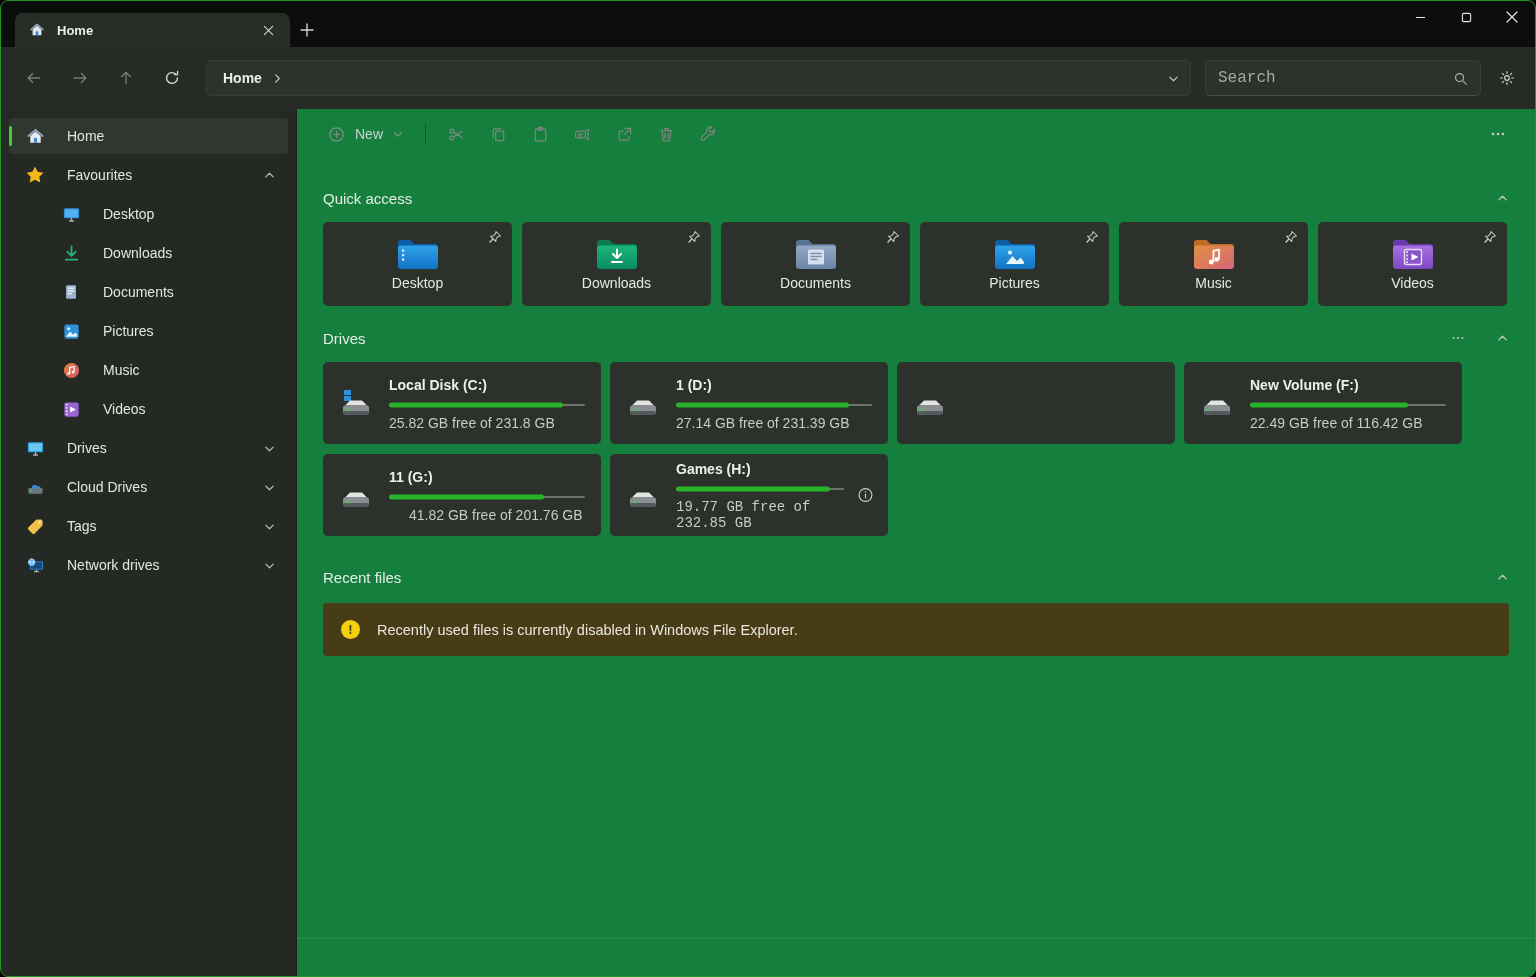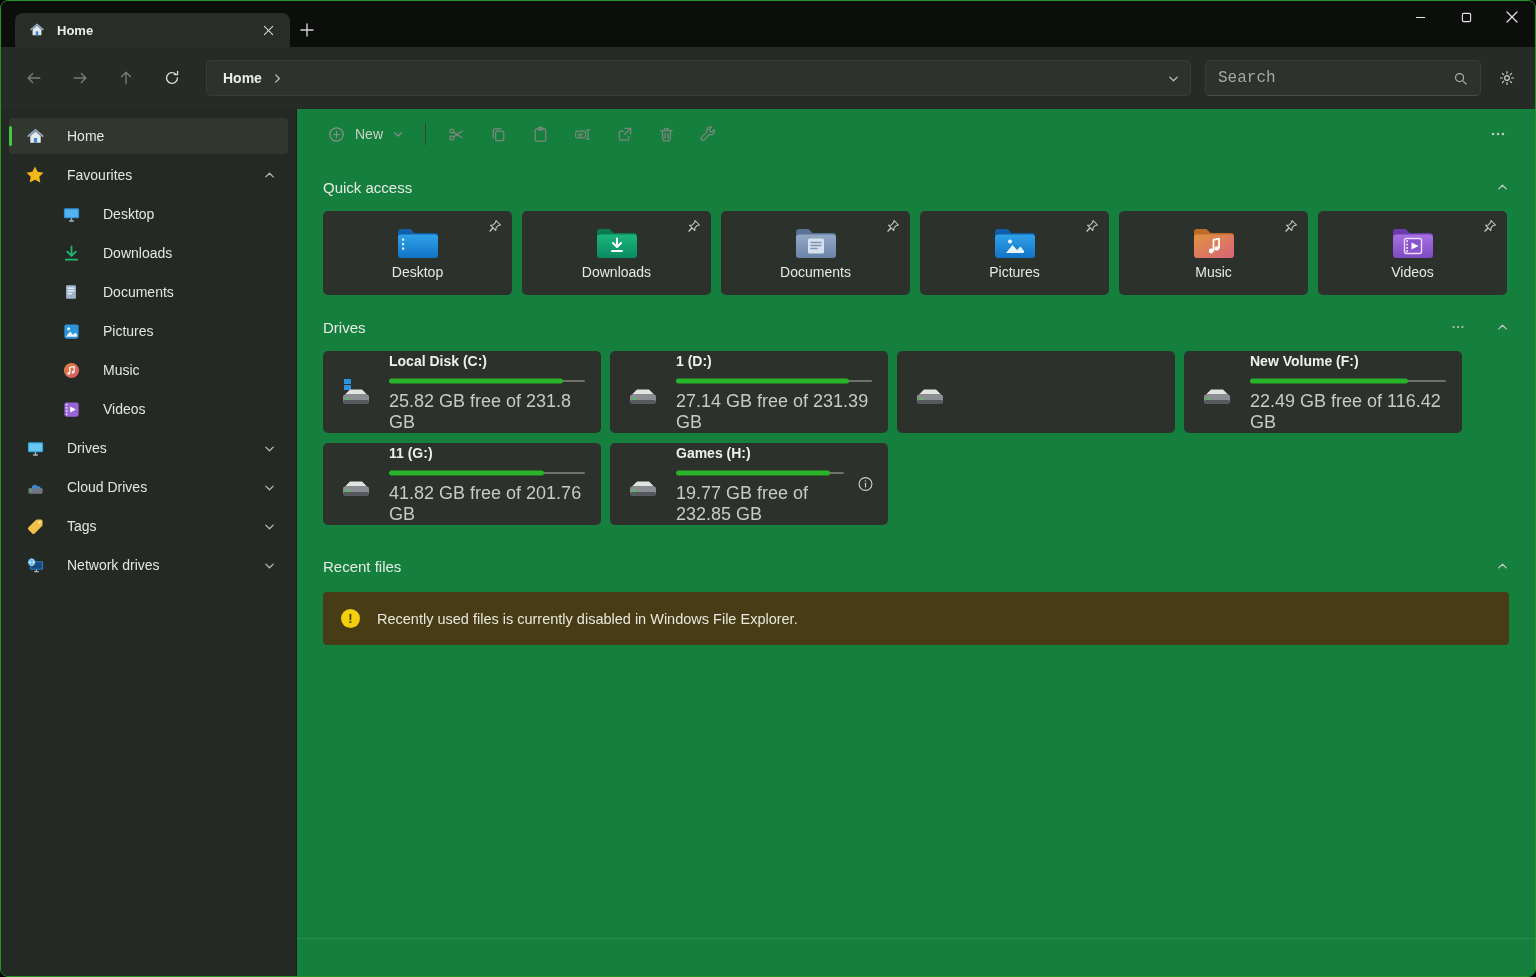--- a/index.html
+++ b/index.html
@@ -53,41 +53,41 @@
   .content { flex:1; display:flex; flex-direction:column; background:#15803d; min-width:0; }
   .toolbar { height:50px; display:flex; align-items:center; padding:0 16px 0 18px; flex-shrink:0; }
   .new-btn { height:34px; display:flex; align-items:center; gap:9px; padding:0 12px; border-radius:4px; color:#888e88; }
   .new-label { font-size:14px; color:#cf d3cf; color:#ccd0cc; }
   .tb-divider { width:1px; height:22px; background:#3b403b; margin:0 9px; }
   .tb-btn { width:42px; height:36px; display:flex; align-items:center; justify-content:center;
             border-radius:4px; color:#7f857f; }
   .tb-more { margin-left:auto; color:#c9cdc9; }
 
   .scrollarea { flex:1; padding:0 26px; overflow:hidden; }
-  .sec-header { display:flex; align-items:center; margin-top:17px; height:22px; }
+  .sec-header { display:flex; align-items:center; margin-top:28px; height:22px; }
   .sec-title { font-size:15px; color:#e9ebe8; }
   .sec-right { margin-left:auto; display:flex; align-items:center; gap:30px; color:#c2c6c2; }
   .sec-chev, .sec-dots { display:flex; align-items:center; }
 
   .tiles-row { display:flex; gap:10px; margin-top:13px; }
   .qa-tile { width:189px; height:84px; background:#2c312c; border-radius:5px; position:relative;
              display:flex; flex-direction:column; align-items:center; }
   .qa-icon { margin-top:11px; height:40px; display:flex; align-items:center; }
   .qa-label { font-size:14px; color:#e7e9e6; margin-top:2px; }
   .pin { position:absolute; top:8px; right:10px; color:#c6cac6; }
 
   .drives-wrap { width:1140px; display:flex; flex-wrap:wrap; gap:10px 9px; margin-top:13px; }
   .drive-tile { width:278px; height:82px; background:#2c312c; border-radius:5px; position:relative;
                 display:flex; align-items:center; padding:0 16px 0 14px; gap:14px; }
   .drive-body { flex:1; min-width:0; }
   .drive-name { font-size:14px; font-weight:bold; color:#eef0ee; }
   .drive-bar { position:relative; height:6px; margin:8px 0 7px; }
   .bar-track { position:absolute; left:0; right:0; top:50%; height:2px; transform:translateY(-50%); background:#6d726d; border-radius:1px; }
   .bar-fill  { position:absolute; left:0; top:50%; height:5px; transform:translateY(-50%); background:#28b428; border-radius:3px; }
-  .drive-free { font-size:18px; color:#c7cac6; }
+  .drive-free { font-size:14px; color:#c7cac6; }
   .drive-info { position:absolute; right:14px; top:50%; transform:translateY(-50%); color:#c9cdc9; display:flex; }
 
   .banner { margin-top:15px; height:53px; background:#473c16; border-radius:4px; display:flex;
             align-items:center; padding:0 18px; gap:17px; }
   .warn-circle { width:19px; height:19px; border-radius:50%; background:#f3cf0d; color:#4a3c00;
                  display:flex; align-items:center; justify-content:center; font-size:13px; font-weight:bold; flex-shrink:0; }
   .banner-text { font-size:14.5px; color:#eae8de; }
 
   .statusbar { height:38px; border-top:1px solid rgba(255,255,255,0.09); flex-shrink:0; }
   svg { display:block; }
@@ -674,40 +674,40 @@
                   <rect x="6" y="25" width="26" height="3.5" rx="1.7" fill="#55585c"></rect>
                   <circle cx="10.5" cy="24" r="1.3" fill="#3ada3a"></circle>
                 </svg>
             </span>
             <span class="drive-body">
               <span class="drive-name">11 (G:)</span>
               <span class="drive-bar" style="display:block;">
                 <span class="bar-track"></span>
                 <span class="bar-fill" style="width: 79.3%;"></span>
               </span>
-              <span class="drive-free" style="display:block;">41.82 GB free of 201.76 GB</span>
+              <span class="drive-free" style="display:block;margin-left:20px;">41.82 GB free of 201.76 GB</span>
             </span>
           </div>
 
           <div class="drive-tile" style="padding-right:44px;">
             <span>
               <svg width="38" height="34" viewBox="0 0 38 34">
                   <path d="M8 19.5 L13 14.5 h12 l5 5z" fill="#e3e3e3"></path>
                   <rect x="6" y="19.5" width="26" height="9" rx="2" fill="#8b8f93"></rect>
                   <rect x="6" y="25" width="26" height="3.5" rx="1.7" fill="#55585c"></rect>
                   <circle cx="10.5" cy="24" r="1.3" fill="#3ada3a"></circle>
                 </svg>
             </span>
             <span class="drive-body">
               <span class="drive-name">Games (H:)</span>
               <span class="drive-bar" style="display:block;">
                 <span class="bar-track"></span>
                 <span class="bar-fill" style="width: 91.5%;"></span>
               </span>
-              <span class="drive-free" style="display:block;">19.77 GB free of 232.85 GB</span>
+              <span class="drive-free" style="display:block;font-family:Liberation Mono, monospace;">19.77 GB free of 232.85 GB</span>
             </span>
             <span class="drive-info">
               <svg width="17" height="17" viewBox="0 0 18 18" fill="none" stroke="currentColor" stroke-width="1.2" stroke-linecap="round">
                   <circle cx="9" cy="9" r="6.8"></circle>
                   <path d="M9 8.2v4"></path>
                   <circle cx="9" cy="5.7" r="0.8" fill="currentColor" stroke="none"></circle>
                 </svg>
             </span>
           </div>
         </div>

